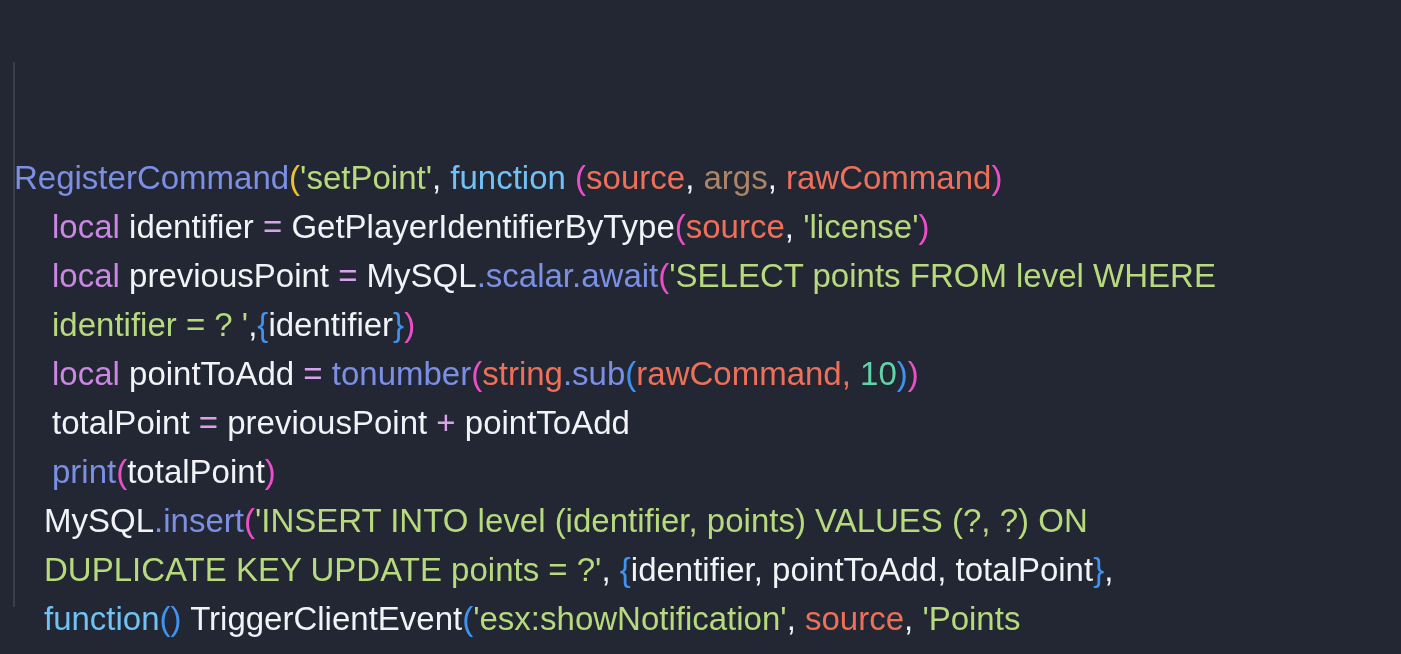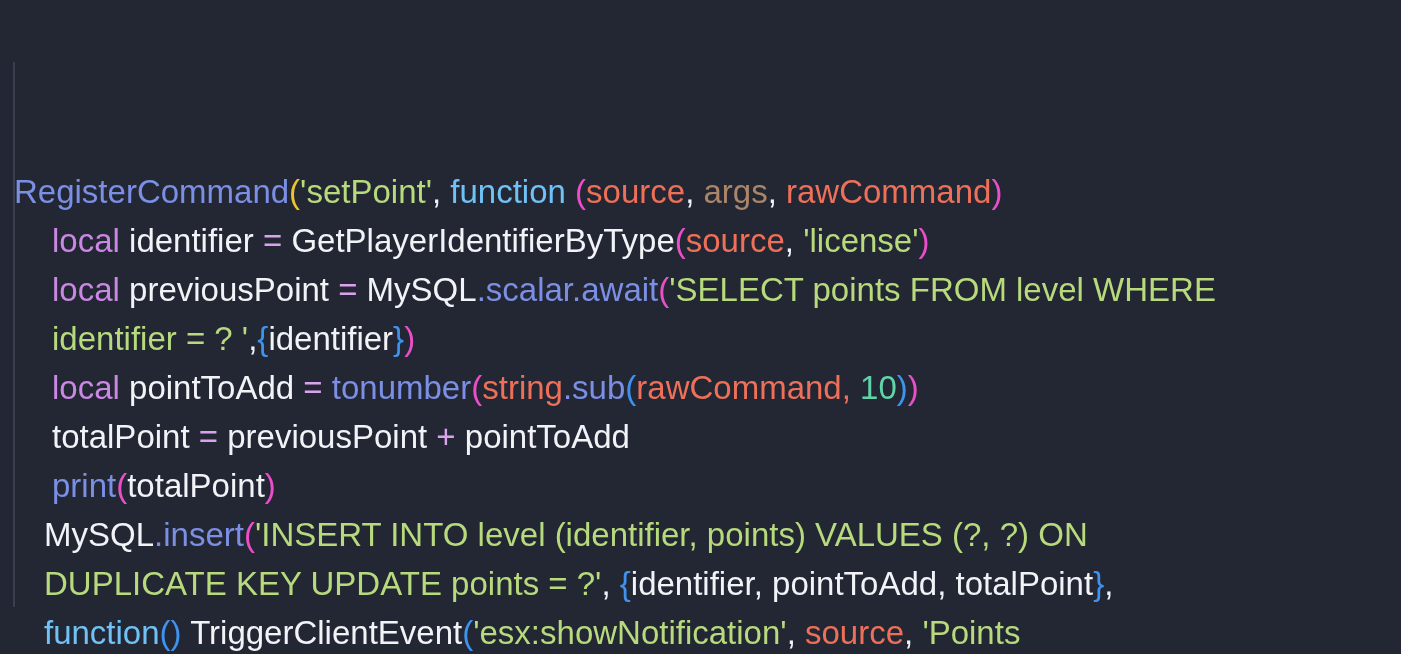--- a/index.html
+++ b/index.html
@@ -10,21 +10,21 @@
     overflow: hidden;
   }
   body {
     background: #232734;
     font-family: "Liberation Sans", sans-serif;
   }
   .editor {
     position: relative;
     width: 1401px;
     height: 654px;
-    padding-top: 20px;
+    padding-top: 6px;
     box-sizing: border-box;
     font-size: 33px;
     line-height: 49px;
     white-space: pre;
     cursor: text;
     border-radius: 23px;
   }
   .code-line {
     height: 49px;
     white-space: pre;

